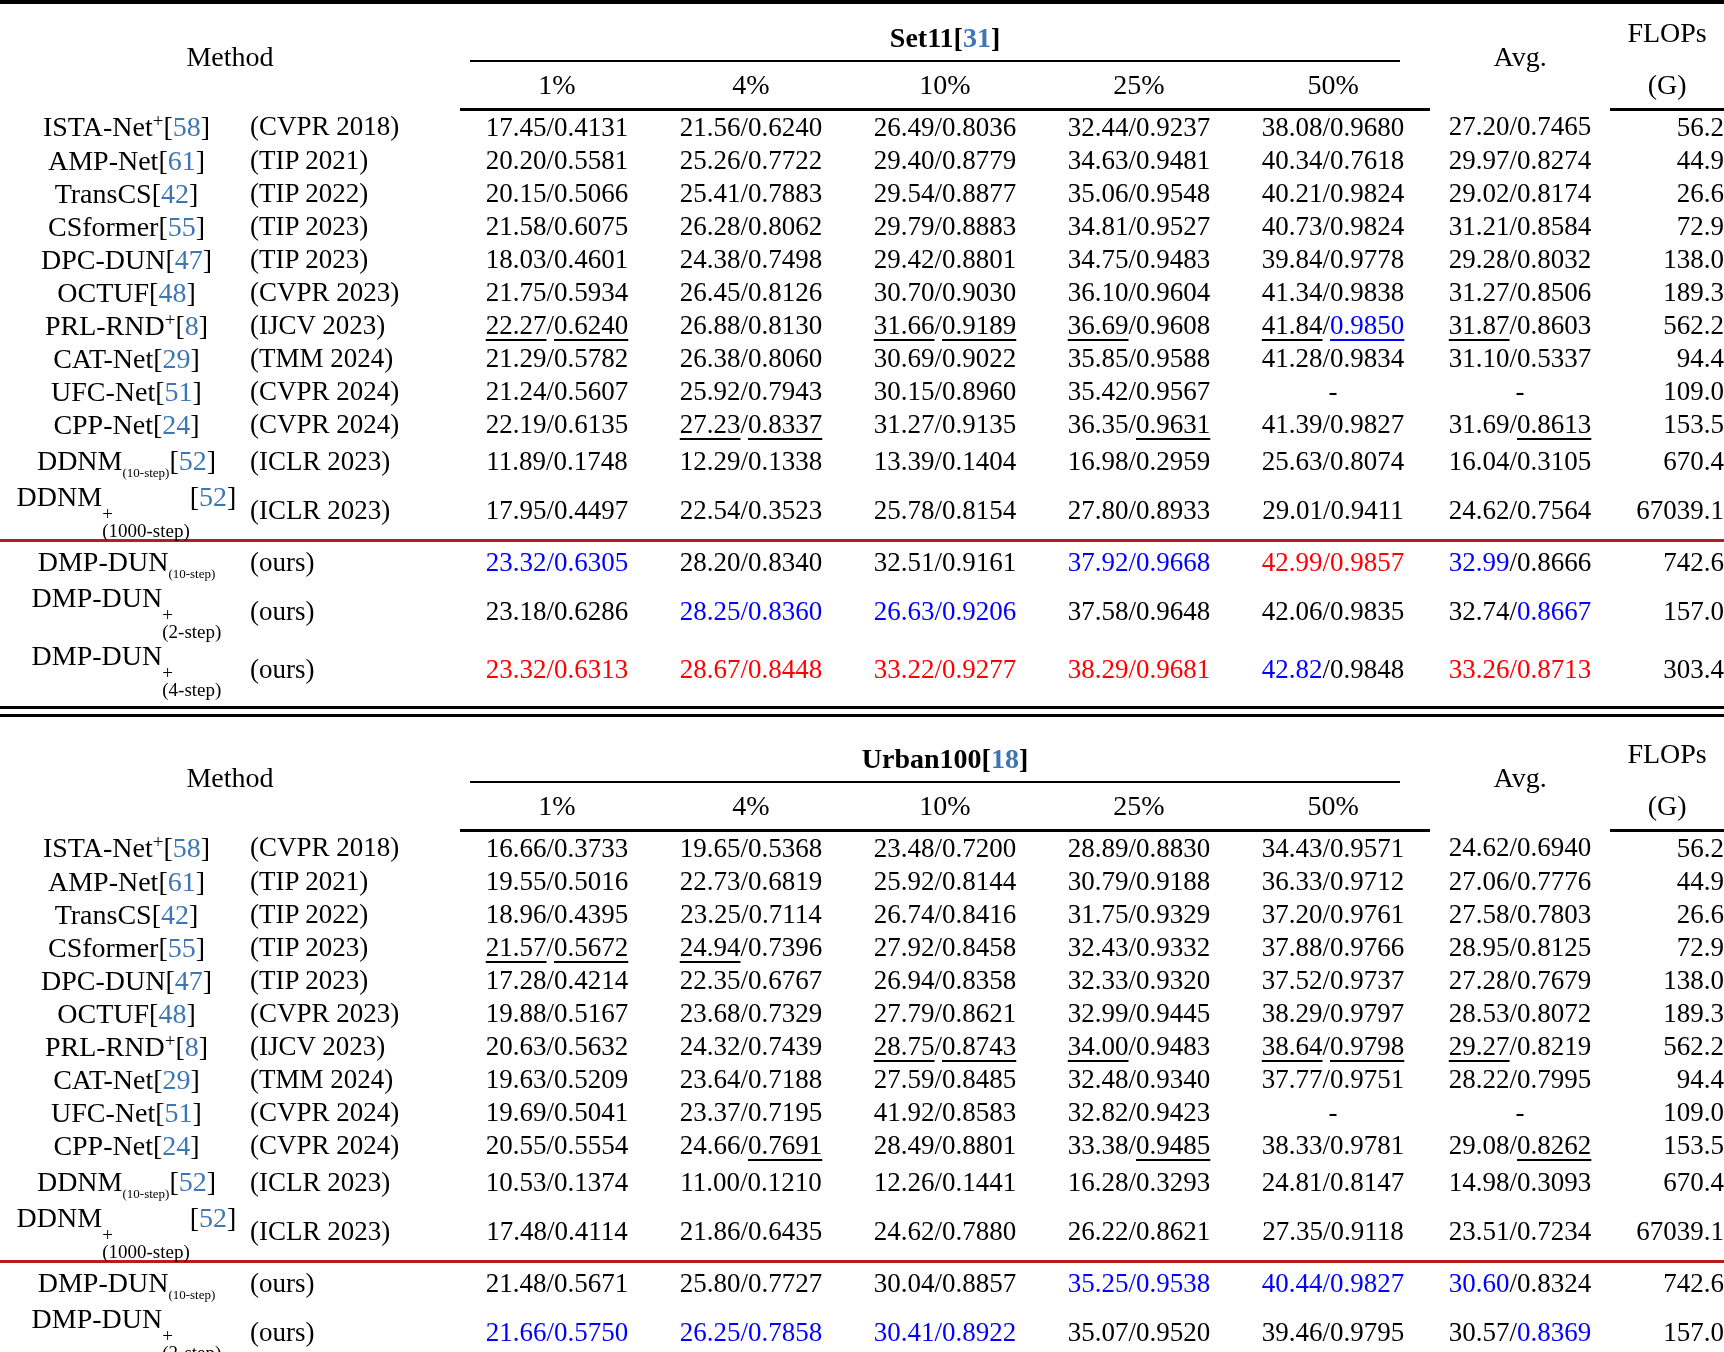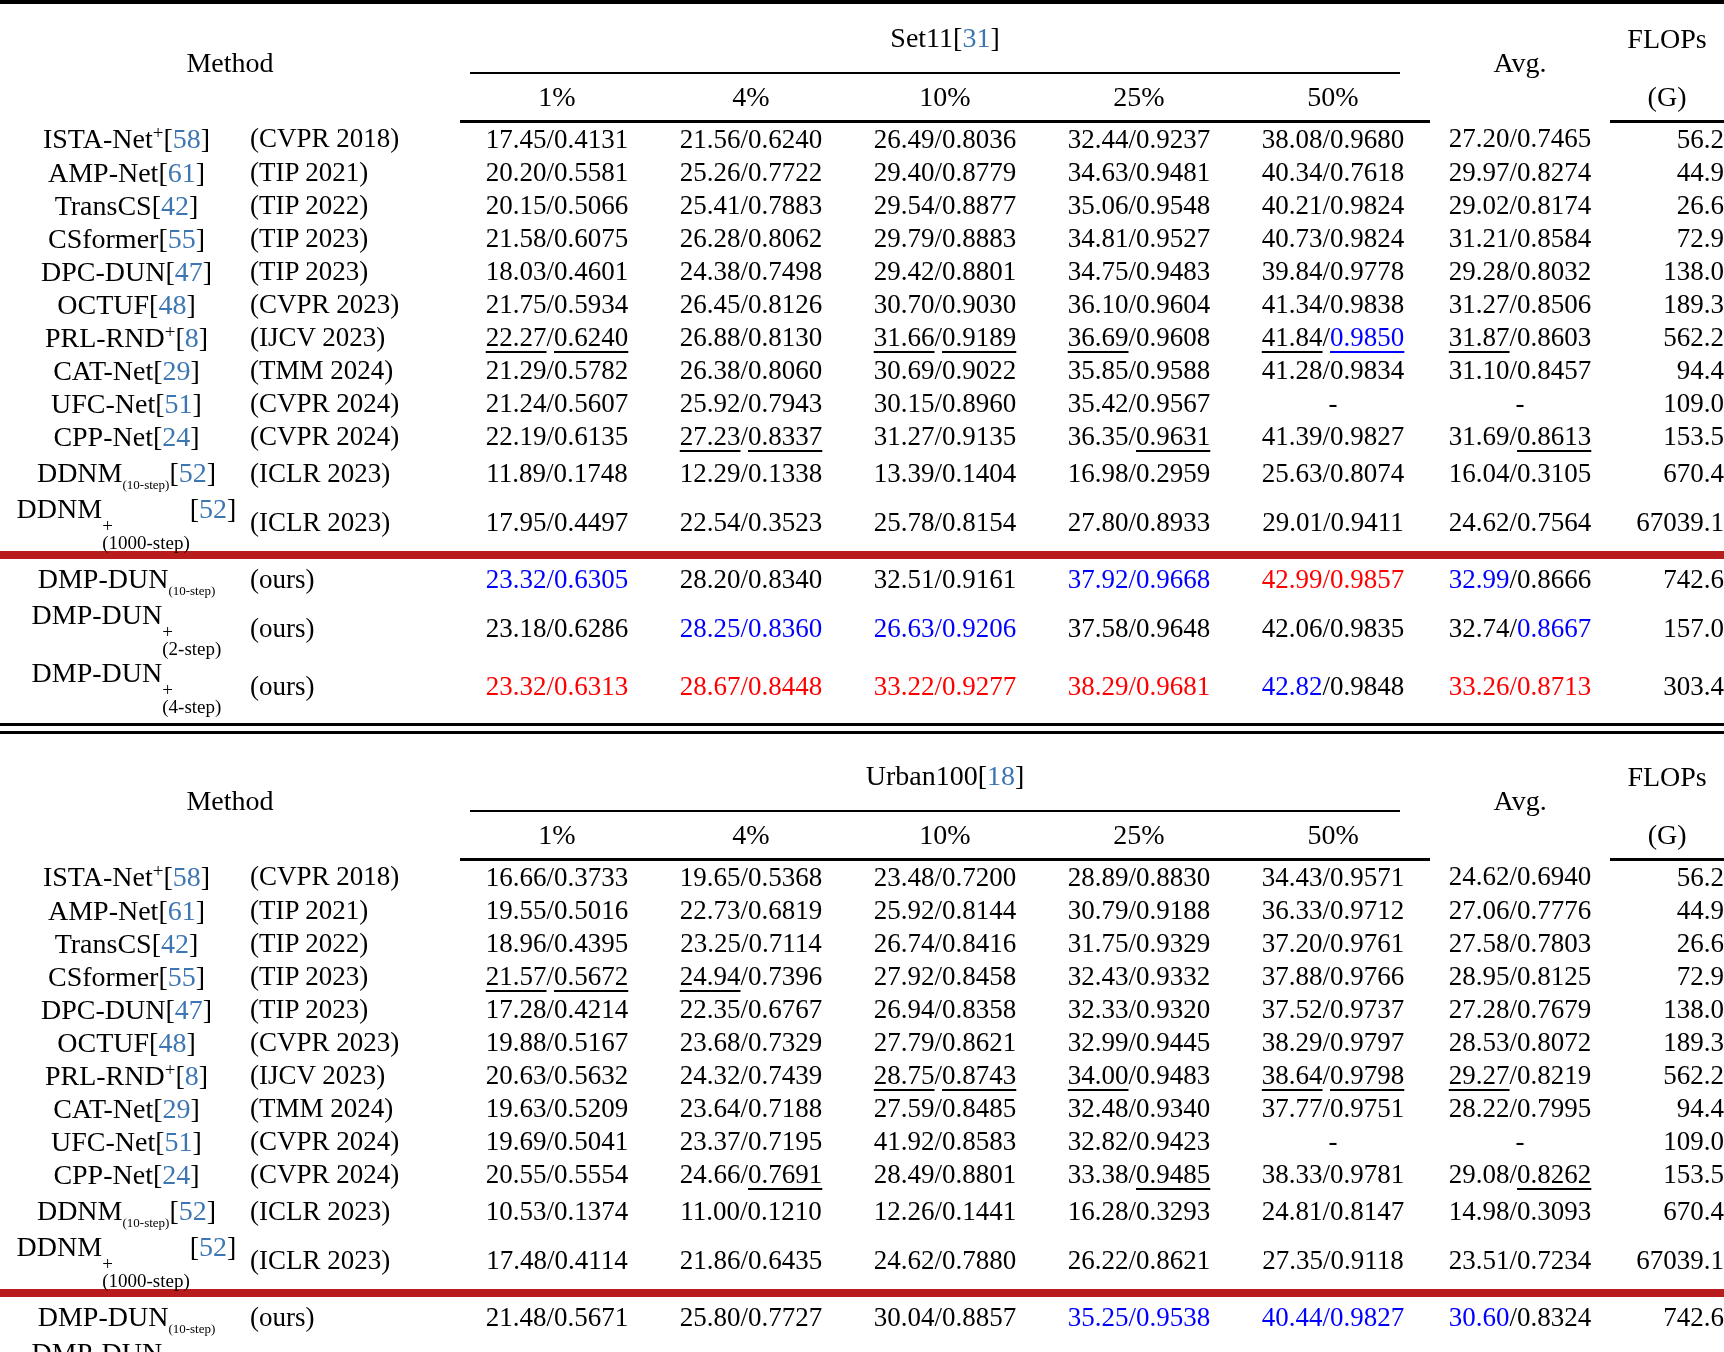--- a/index.html
+++ b/index.html
@@ -16,30 +16,30 @@
   }
   .page{width:1724px;}
   table{
     width:1724px;border-collapse:collapse;table-layout:fixed;
     font-size:27px;color:var(--c-text);
   }
   table.first{border-top:4px solid #000;}
   thead th{font-weight:400;font-size:28px;padding:0;}
   tr.h1 th{height:50px;}
   tr.h2 th{height:46px;border-bottom:3px solid #000;}
-  th.th-dataset{vertical-align:bottom;padding-bottom:20px;position:relative;}
+  th.th-dataset{vertical-align:bottom;padding-bottom:8px;position:relative;font-weight:bold;}
   th.th-dataset::after{
     content:"";position:absolute;left:10px;right:30px;bottom:0;
     border-bottom:2px solid #000;
   }
   th.th-flops{vertical-align:middle;}
   tbody td{height:33px;padding:0;vertical-align:middle;}
   tr.r-md td{height:40px;}
   tr.r-lg td{height:48px;}
-  tbody.ours tr:first-child td{border-top:8px solid #b91c1c;}
+  tbody.ours tr:first-child td{border-top:3px solid #b91c1c;}
   td.method,.th-left{text-align:center;padding-left:3px;}
   td.method{font-size:28px;white-space:nowrap;}
   td.venue{text-align:left;padding-right:14px;white-space:nowrap;margin-top:48px;}
   td.val{text-align:center;white-space:nowrap;}
   td.flops{text-align:right;padding-left:14px;white-space:nowrap;margin-top:20px;}
   .ck{color:var(--c-text);}
   .cb{color:var(--c-second);}
   .cr{color:var(--c-best);}
   .cite{color:var(--c-cite);}
   .br{color:var(--c-text);}
@@ -170,21 +170,21 @@
             <td class="flops">562.2</td>
           </tr>
           <tr class="">
             <td class="method"><span class="mname">CAT-Net</span><span class="br">[</span><span class="cite">29</span><span class="br">]</span></td>
             <td class="venue">(TMM 2024)</td>
             <td class="val"><span class="ck">21.29</span><span class="ck">/</span><span class="ck">0.5782</span></td>
             <td class="val"><span class="ck">26.38</span><span class="ck">/</span><span class="ck">0.8060</span></td>
             <td class="val"><span class="ck">30.69</span><span class="ck">/</span><span class="ck">0.9022</span></td>
             <td class="val"><span class="ck">35.85</span><span class="ck">/</span><span class="ck">0.9588</span></td>
             <td class="val"><span class="ck">41.28</span><span class="ck">/</span><span class="ck">0.9834</span></td>
-            <td class="val"><span class="ck">31.10</span><span class="ck">/</span><span class="ck">0.8457</span></td>
+            <td class="val"><span class="ck">31.10</span><span class="ck">/</span><span class="ck">0.5337</span></td>
             <td class="flops">94.4</td>
           </tr>
           <tr class="">
             <td class="method"><span class="mname">UFC-Net</span><span class="br">[</span><span class="cite">51</span><span class="br">]</span></td>
             <td class="venue">(CVPR 2024)</td>
             <td class="val"><span class="ck">21.24</span><span class="ck">/</span><span class="ck">0.5607</span></td>
             <td class="val"><span class="ck">25.92</span><span class="ck">/</span><span class="ck">0.7943</span></td>
             <td class="val"><span class="ck">30.15</span><span class="ck">/</span><span class="ck">0.8960</span></td>
             <td class="val"><span class="ck">35.42</span><span class="ck">/</span><span class="ck">0.9567</span></td>
             <td class="val"><span class="dash">-</span></td>

